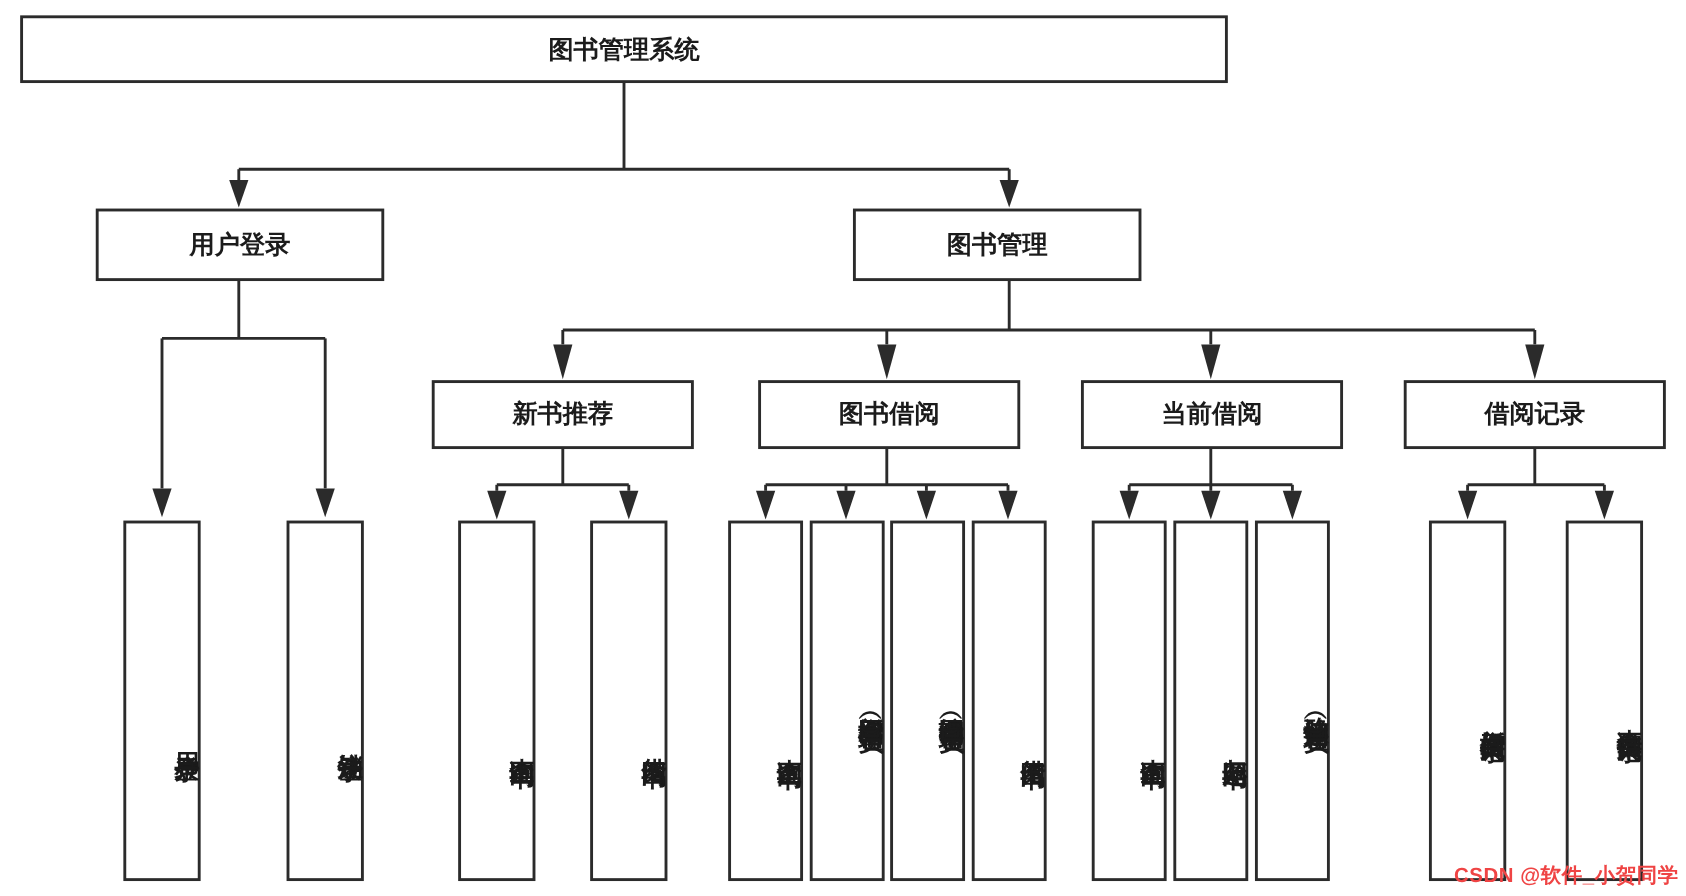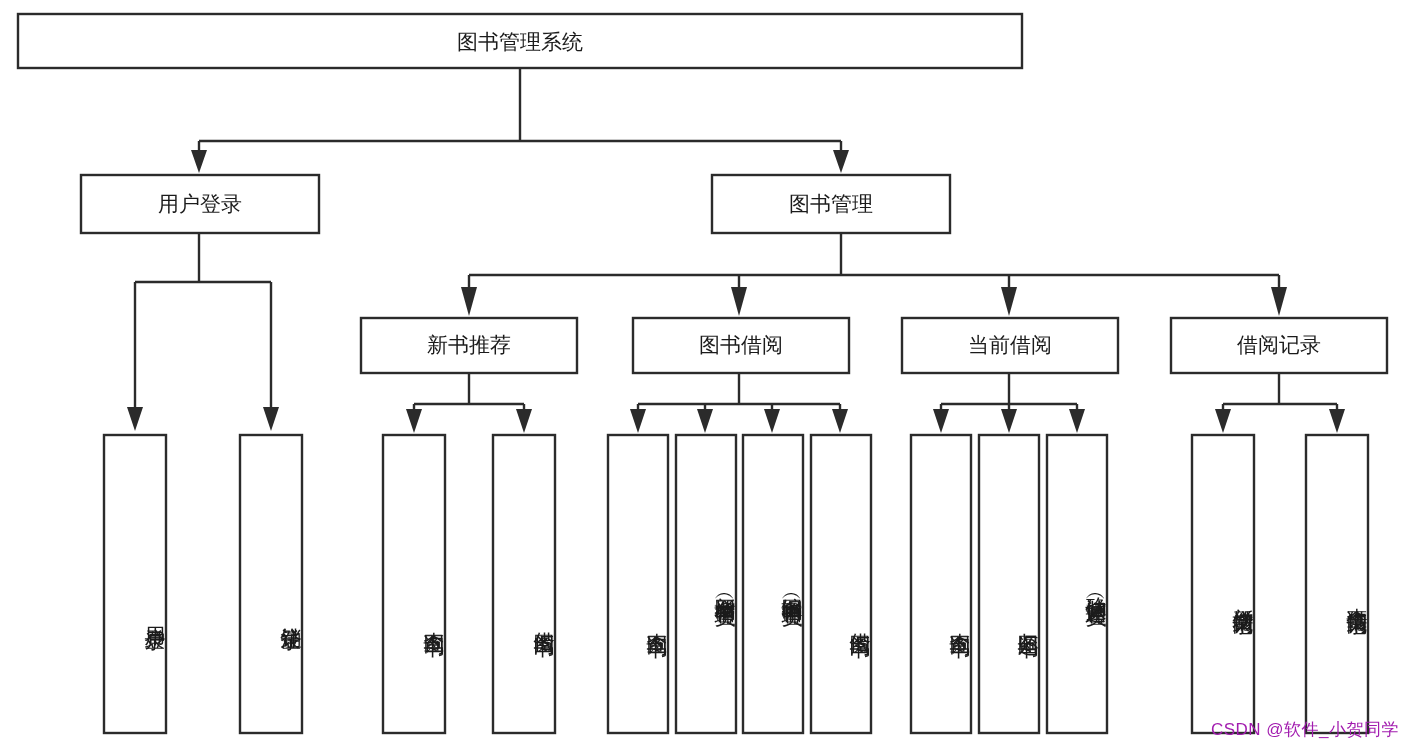--- a/index.html
+++ b/index.html
@@ -12,20 +12,21 @@
     height: 747px;
     font-family: "Liberation Sans", "DejaVu Sans", sans-serif;
     overflow: hidden;
     position: relative;
   }
   #diagram-root {
     position: relative;
     width: 1405px;
     height: 747px;
     background: #ffffff;
+    font-weight: bold;
   }
   svg.flow {
     position: absolute;
     top: 0; left: 0;
     width: 1405px;
     height: 747px;
   }
   .node-box {
     fill: #ffffff;
     stroke: #2b2b2b;
@@ -64,21 +65,21 @@
     justify-content: center;
     pointer-events: none;
     user-select: none;
   }
   .watermark {
     position: absolute;
     right: 6px;
     bottom: 6px;
     font-family: "Liberation Sans", "DejaVu Sans", sans-serif;
     font-size: 17px;
-    color: #a21caf;
+    color: #ef4444;
     white-space: nowrap;
     letter-spacing: 0.5px;
     margin-left: 34px;
   }
 </style>
 </head>
 <body>
 
 <div id="diagram-root">
 

